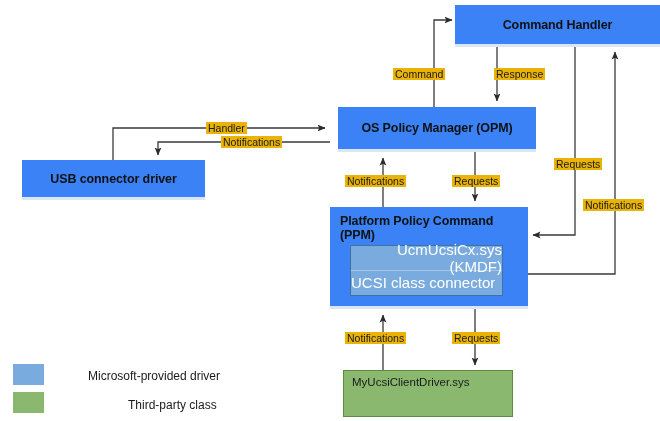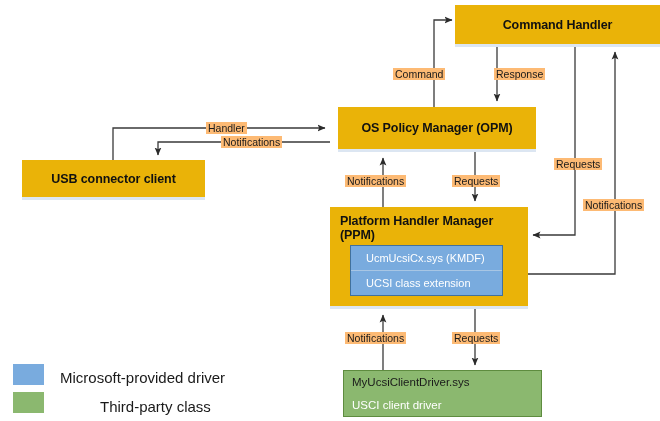--- a/index.html
+++ b/index.html
@@ -19,21 +19,21 @@
     position: absolute;
     left: 0;
     top: 0;
     width: 660px;
     height: 421px;
     pointer-events: none;
   }
   .node {
     position: absolute;
     box-sizing: border-box;
-    background: #eab308;
+    background: #3b82f6;
     border-bottom: 3px solid #dce6f2;
     display: flex;
     align-items: center;
     justify-content: center;
   }
   .node-label {
     font-size: 12.5px;
     font-weight: bold;
     color: #111111;
     letter-spacing: -0.1px;
@@ -49,22 +49,22 @@
   .inner-box {
     position: absolute;
     box-sizing: border-box;
     border: 1px solid #41719c;
   }
   .inner-box .row {
     box-sizing: border-box;
     height: 50%;
     display: flex;
     align-items: center;
-    padding-left: 15px;
-    font-size: 11px;
+    padding-left: 0;
+    font-size: 15px;
     color: #ffffff;
     text-align: right;
   }
   .inner-box .row.first {
     border-bottom: 1px solid #a8c6e4;
   }
   .green-box {
     position: absolute;
     box-sizing: border-box;
     background: #8bb86f;
@@ -80,34 +80,35 @@
     color: #ffffff;
   }
   .green-box .row.first {
     color: #1a1a1a;
   }
   .edge-label {
     position: absolute;
     font-size: 10.5px;
     color: #1a1a1a;
     white-space: nowrap;
-    background: #fdba74;
+    background: #eab308;
     padding: 0 2px;
     line-height: 12px;
   }
   .legend-swatch {
     position: absolute;
     width: 31px;
     height: 21px;
   }
   .legend-label {
     position: absolute;
-    font-size: 15px;
+    font-size: 12px;
     color: #1a1a1a;
     white-space: nowrap;
+    margin-left: 28px;
   }
 </style>
 </head>
 <body>
 
 <div id="diagram">
 
   <svg class="edges" viewBox="0 0 660 421">
     <defs>
       <marker id="ah" markerWidth="9" markerHeight="9" refX="7.5" refY="4" orient="auto" markerUnits="userSpaceOnUse">
@@ -140,35 +141,34 @@
 
   <div class="node" style="left:455px; top:5px; width:205px; height:42px;">
     <span class="node-label">Command Handler</span>
   </div>
 
   <div class="node" style="left:330px; top:107px; width:198px; height:45px;margin-left:8px;">
     <span class="node-label">OS Policy Manager (OPM)</span>
   </div>
 
   <div class="node" style="left:22px; top:160px; width:183px; height:40px;">
-    <span class="node-label">USB connector client</span>
+    <span class="node-label">USB connector driver</span>
   </div>
 
   <div class="node topleft" style="left:330px; top:207px; width:198px; height:102px;">
-    <span class="node-label">Platform Handler Manager (PPM)</span>
+    <span class="node-label">Platform Policy Command (PPM)</span>
 
     <div class="inner-box" style="left:20px; top:38px; width:153px; height:51px; background:#79abde;">
       <div class="row first">UcmUcsiCx.sys (KMDF)</div>
-      <div class="row">UCSI class extension</div>
+      <div class="row">UCSI class connector</div>
     </div>
   </div>
 
-  <div class="green-box" style="left:343px; top:370px; width:199px; height:47px;">
+  <div class="green-box" style="left:343px; top:370px; width:170px; height:47px;">
     <div class="row first">MyUcsiClientDriver.sys</div>
-    <div class="row">USCI client driver</div>
   </div>
 
   <div class="edge-label" style="left:393px; top:68px;">Command</div>
   <div class="edge-label" style="left:470px; top:68px;margin-left:24px;">Response</div>
   <div class="edge-label" style="left:206px; top:122px;">Handler</div>
   <div class="edge-label" style="left:221px; top:136px;">Notifications</div>
   <div class="edge-label" style="left:345px; top:175px;">Notifications</div>
   <div class="edge-label" style="left:452px; top:175px;">Requests</div>
   <div class="edge-label" style="left:554px; top:158px;">Requests</div>
   <div class="edge-label" style="left:583px; top:199px;">Notifications</div>

